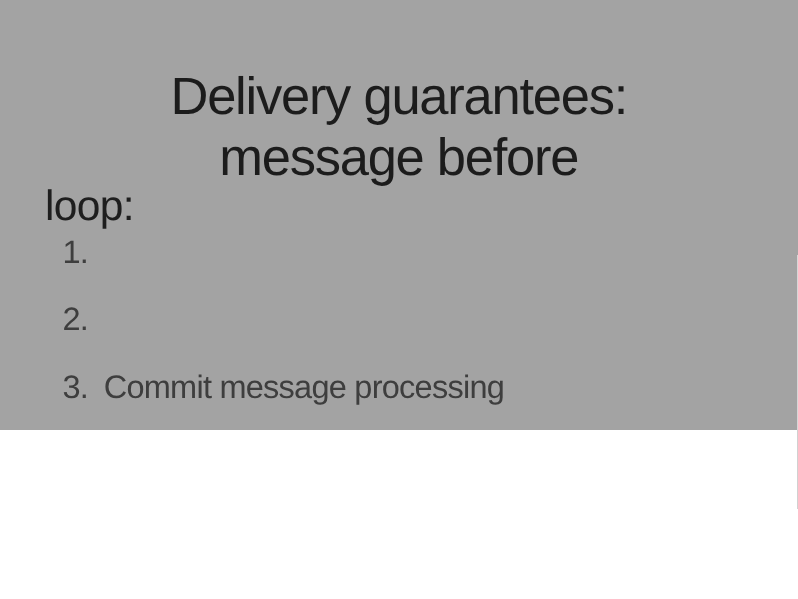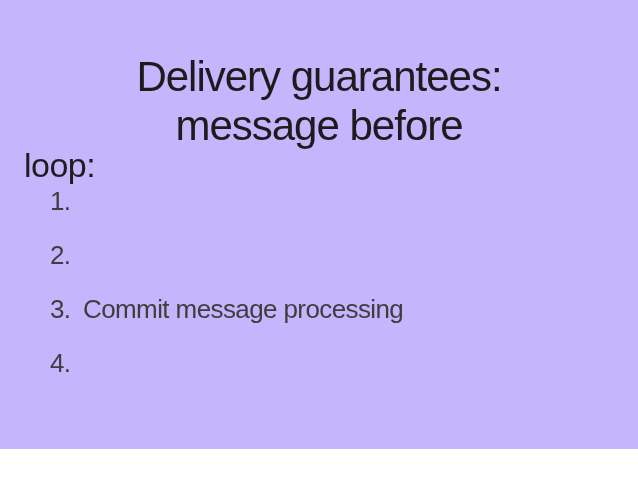--- a/index.html
+++ b/index.html
@@ -3,41 +3,41 @@
 <meta charset="utf-8">
 <style>
   html, body {
     margin: 0;
     padding: 0;
     background: #ffffff;
   }
   .slide {
     position: relative;
     width: 638px;
-    height: 449px;
-    background: #c4b5fd;
+    height: 344px;
+    background: #a3a3a3;
     overflow: hidden;
     font-family: "Liberation Sans", "DejaVu Sans", sans-serif;
   }
   .title {
     position: absolute;
     top: 24px;
     left: 0;
     width: 638px;
     text-align: center;
     font-size: 42px;
     line-height: 49px;
     font-weight: 300;
     letter-spacing: -1px;
     color: #1c1c1c;
   }
   .loop-label {
     position: absolute;
     top: 148px;
-    left: 24px;
+    left: 36px;
     font-size: 34px;
     line-height: 34px;
     font-weight: 300;
     letter-spacing: -0.5px;
     color: #1e1e1e;
   }
   .steps-list {
     position: absolute;
     top: 188px;
     left: 50px;

